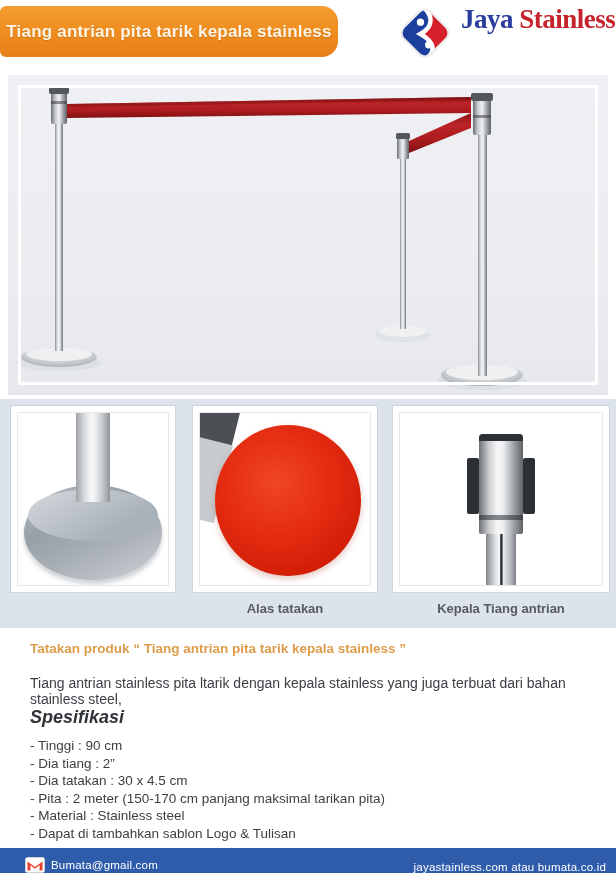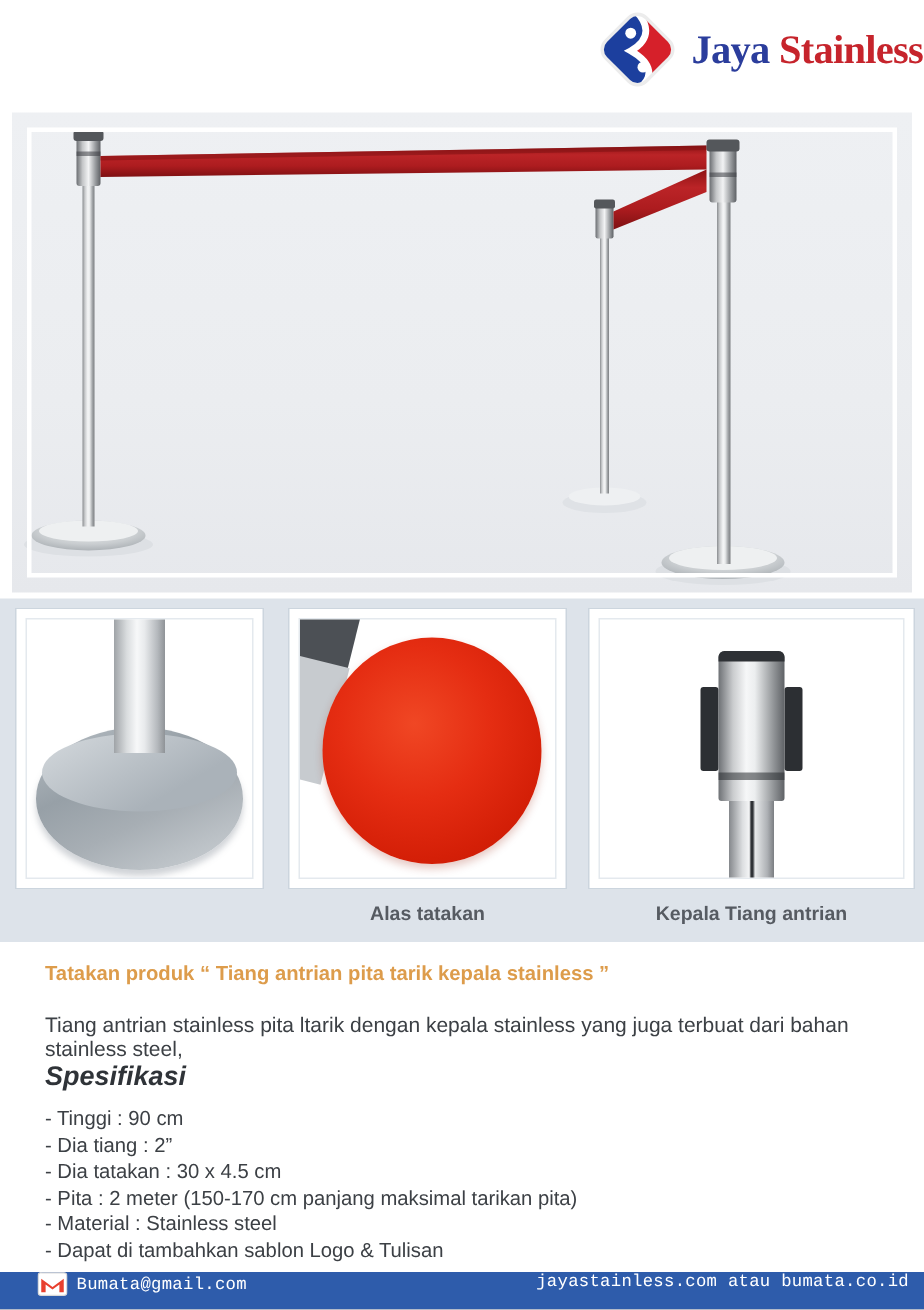--- a/index.html
+++ b/index.html
@@ -7,21 +7,21 @@
         font-family:"Liberation Sans","DejaVu Sans",sans-serif;margin:0 auto;}
 
   
   .banner{position:absolute;left:0;top:6px;width:338px;height:51px;
           background:linear-gradient(180deg,#f49d30 0%,#ee8c1f 55%,#e87f18 100%);
           border-radius:6px 16px 16px 6px;
           display:flex;align-items:center;justify-content:center;}
   .banner span{color:#fdf6e7;font-weight:bold;font-size:17px;letter-spacing:.2px;
           text-shadow:0 1px 1px rgba(150,80,0,.35);}
   .brand{position:absolute;left:396px;top:4px;width:214px;height:58px;
-         display:flex;align-items:center;}
+         display:flex;}
   .brand-logo{width:58px;height:58px;flex:0 0 auto;}
   .brand-text{font-family:"Liberation Serif","DejaVu Serif",serif;font-weight:bold;
          font-size:27px;margin-left:7px;white-space:nowrap;letter-spacing:-.5px;}
   .brand-jaya{color:#2b3d9c;}
   .brand-stainless{color:#c6242c;}
 
   
   .hero{position:absolute;left:8px;top:75px;width:600px;height:320px;
         background:linear-gradient(180deg,#eef0f3 0%,#ebedf0 60%,#e6e8ec 100%);}
   .hero-frame{position:absolute;inset:10px;border:3px solid #ffffff;pointer-events:none;}
@@ -76,31 +76,34 @@
 
   
   .details{position:absolute;left:30px;top:641px;width:560px;color:#3c4045;}
   .detail-heading{color:#dd9c4b;font-weight:bold;font-size:13.5px;}
   .detail-desc{margin-top:19px;font-size:14px;}
   .spec-title{font-weight:bold;font-size:18px;color:#2f3338;font-style:italic;}
   .spec-list{margin-top:9px;font-size:13.5px;line-height:17.6px;}
 
   
   .footer{position:absolute;left:0;top:848px;width:616px;height:25px;background:#2e5cab;
-        display:flex;align-items:flex-start;justify-content:space-between;box-sizing:border-box;
-        padding:0 10px 0 25px;font-family:Liberation Mono, monospace;}
+        display:flex;align-items:flex-end;justify-content:space-between;box-sizing:border-box;
+        padding:0 10px 0 25px;}
   .footer-left{display:flex;align-items:center;gap:6px;}
   .footer span{color:#ffffff;font-size:11.5px;letter-spacing:.2px;}
   .gmail{width:20px;height:16px;display:block;}
 </style>
 </head>
 <body>
 
 <div id="page">
 
+  <div class="banner">
+    <span>Tiang antrian pita tarik kepala stainless</span>
+  </div>
 
   <div class="brand">
     <svg class="brand-logo" viewBox="0 0 64 64">
       <defs>
         <clipPath id="dia">
             <rect x="11" y="11" width="42" height="42" rx="9" transform="rotate(45 32 32)"></rect>
           </clipPath>
       </defs>
       <g clip-path="url(#dia)">
         <rect width="64" height="64" fill="#1c3f9e"></rect>

